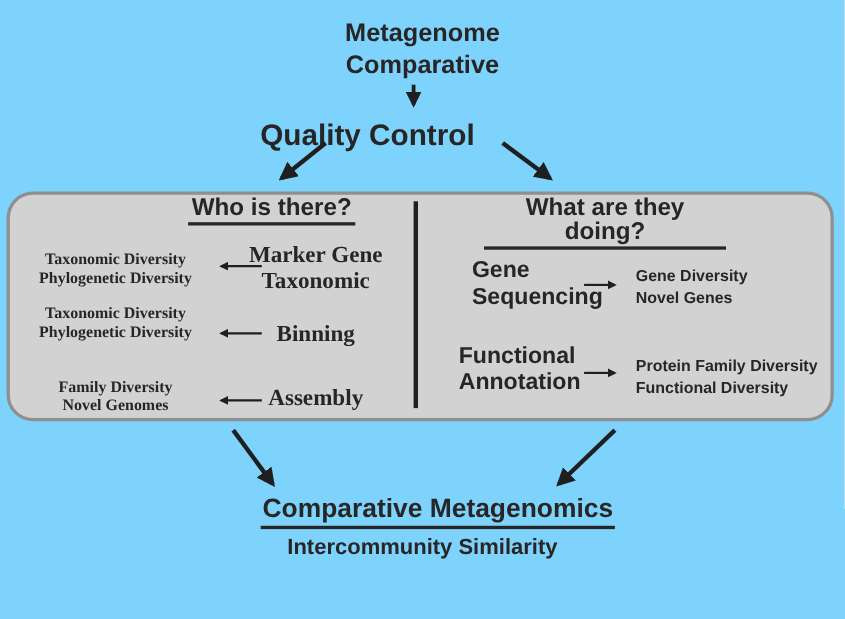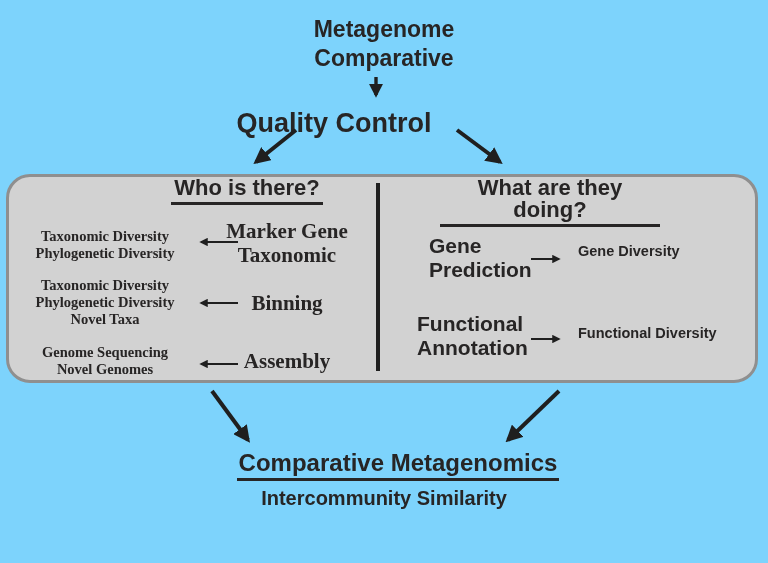--- a/index.html
+++ b/index.html
@@ -54,47 +54,48 @@
     <div>Phylogenetic Diversity</div>
   </div>
   <div class="abs method rt" style="left:222px;top:219px;width:130px;">
     <div>Marker Gene</div>
     <div>Taxonomic</div>
   </div>
 
   <div class="abs small lsmall rt" style="left:20px;top:277px;width:170px;">
     <div>Taxonomic Diversity</div>
     <div>Phylogenetic Diversity</div>
-    <div>Novel Taxa</div>
   </div>
   <div class="abs method rt" style="left:222px;top:291px;width:130px;">
     <div>Binning</div>
   </div>
 
   <div class="abs small lsmall rt" style="left:20px;top:344px;width:170px;">
-    <div>Genome Sequencing</div>
+    <div>Family Diversity</div>
     <div>Novel Genomes</div>
   </div>
   <div class="abs method rt" style="left:222px;top:349px;width:130px;">
     <div>Assembly</div>
   </div>
 
   <div class="abs method" style="left:417px;top:234px;width:140px;margin-left:12px;">
     <div>Gene</div>
-    <div>Prediction</div>
+    <div>Sequencing</div>
   </div>
   <div class="abs small rsmall" style="left:578px;top:241px;width:180px;">
     <div>Gene Diversity</div>
+    <div>Novel Genes</div>
   </div>
 
   <div class="abs method" style="left:417px;top:312px;width:140px;">
     <div>Functional</div>
     <div>Annotation</div>
   </div>
   <div class="abs small rsmall" style="left:578px;top:323px;width:185px;">
+    <div>Protein Family Diversity</div>
     <div>Functional Diversity</div>
   </div>
 
   <div class="abs comp center">
     <span class="ul">Comparative Metagenomics</span>
   </div>
   <div class="abs complist center">
     <div>Intercommunity Similarity</div>
   </div>
 

